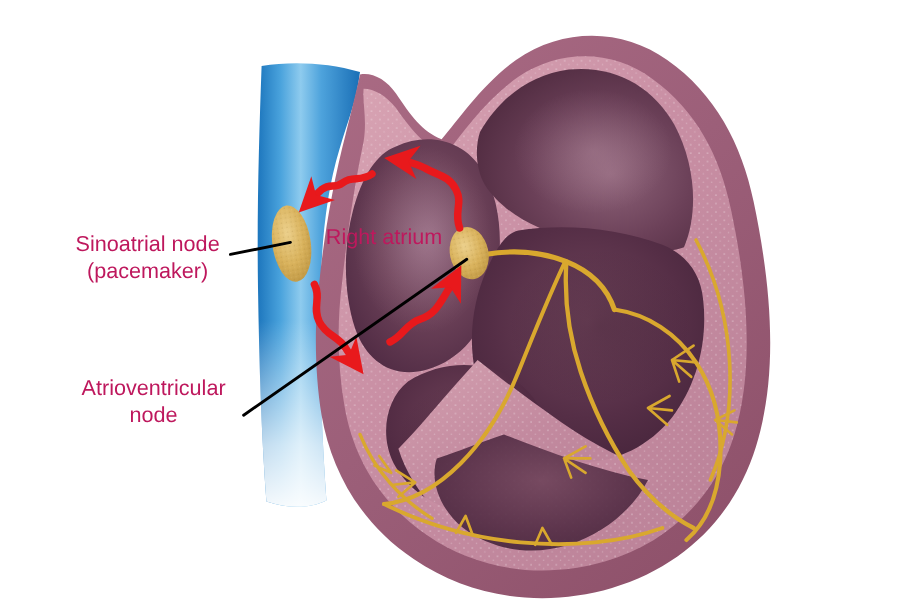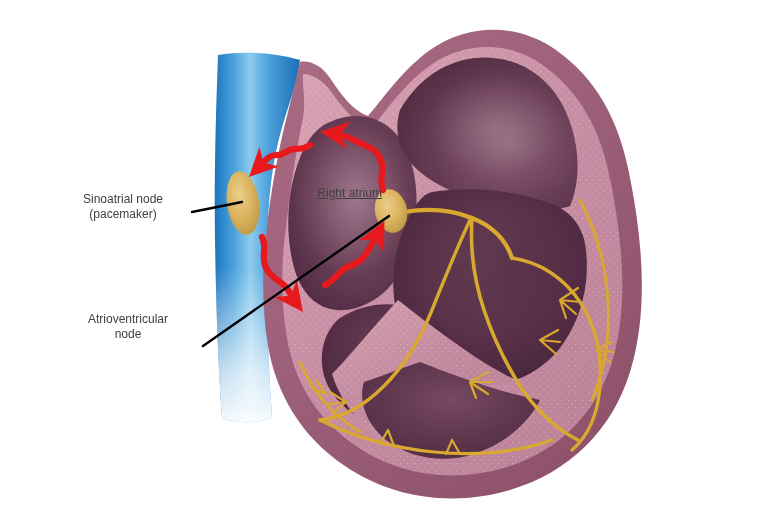--- a/index.html
+++ b/index.html
@@ -23,43 +23,42 @@
   #heart-svg {
     position: absolute;
     left: 0;
     top: 0;
     width: 768px;
     height: 513px;
     display: block;
   }
   .anno-label {
     position: absolute;
-    color: #404040;
-    font-size: 12px;
+    color: #be185d;
+    font-size: 18px;
     line-height: 1.28;
     text-align: center;
     white-space: pre;
     font-family: "Liberation Sans", "DejaVu Sans", sans-serif;
   }
   #label-sinoatrial {
     left: 56px;
     top: 192px;
     width: 134px;
   }
   #label-atrioventricular {
     left: 58px;
     top: 312px;
     width: 140px;
   }
   #label-right-atrium {
     left: 258px;
     top: 186px;
     width: 124px;
-    text-align: right;
-    text-decoration: underline;
+    text-align: center;
   }
 </style>
 </head>
 <body>
 
 <div id="figure-root">
 
   <svg id="heart-svg" viewBox="0 0 768 513">
     <defs>
 

